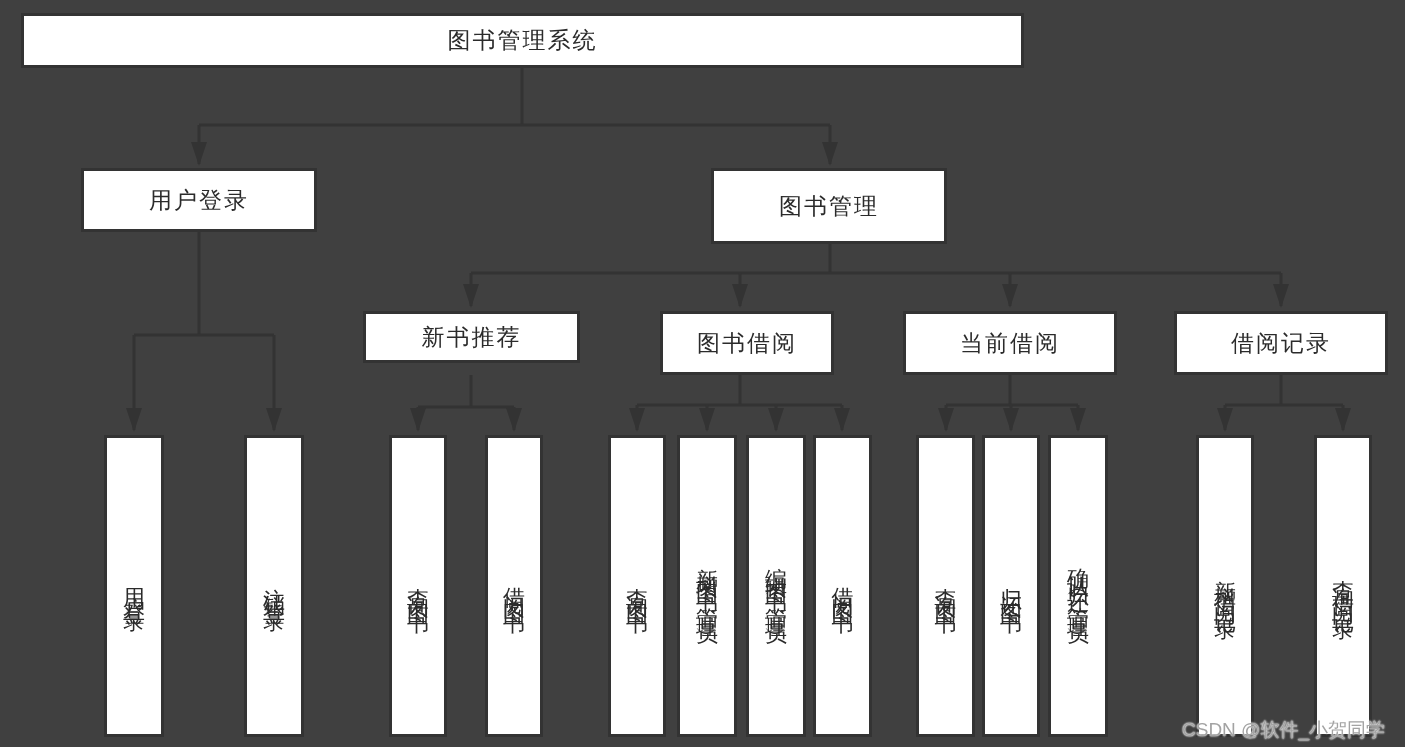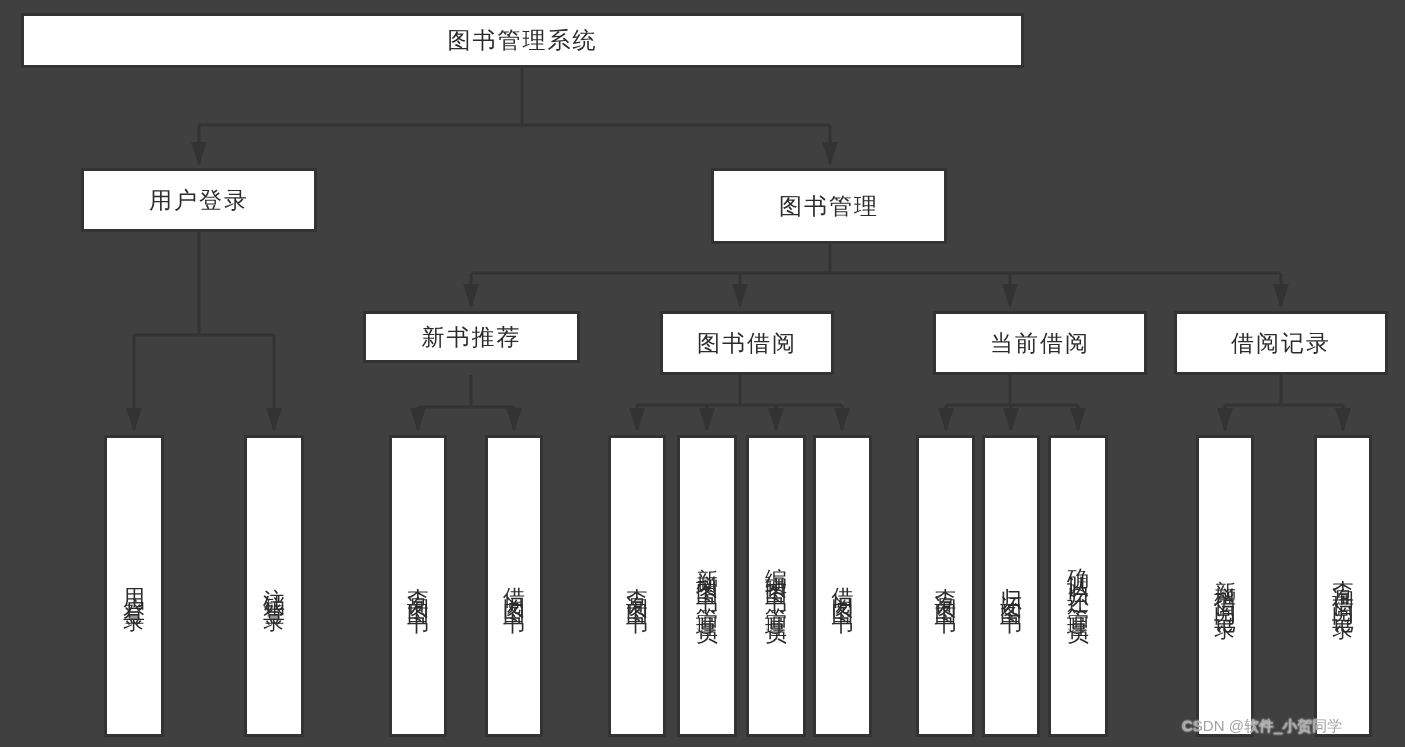--- a/index.html
+++ b/index.html
@@ -44,21 +44,21 @@
     text-orientation: mixed;
     letter-spacing: 8px;
     line-height: 1;
     white-space: nowrap;
   }
   .root-title { font-size: 24px; letter-spacing: 2px; }
   .watermark {
     position: absolute;
     left: 1182px;
     top: 717px;
-    font-size: 15px;
+    font-size: 19px;
     color: #a3a3a3;
     text-shadow: 0 0 2px #ffffff, 0 0 2px #ffffff;
     white-space: nowrap;
     z-index: 5;
   }
 </style>
 </head>
 <body>
 
 <div class="stage">
@@ -123,21 +123,21 @@
   <div class="node h" style="left:711px; top:168px; width:236px; height:76px;">
     <span>图书管理</span>
   </div>
 
   <div class="node h" style="left:363px; top:311px; width:217px; height:52px;">
     <span>新书推荐</span>
   </div>
   <div class="node h" style="left:633px; top:311px; width:174px; height:64px;margin-left:27px;">
     <span>图书借阅</span>
   </div>
-  <div class="node h" style="left:903px; top:311px; width:214px; height:64px;margin-left:30px;">
+  <div class="node h" style="left:903px; top:311px; width:214px; height:64px;">
     <span>当前借阅</span>
   </div>
   <div class="node h" style="left:1174px; top:311px; width:214px; height:64px;">
     <span>借阅记录</span>
   </div>
 
   <div class="node v" style="left:104px; top:435px; width:60px; height:302px;">
     <span class="vtext">用户登录</span>
   </div>
   <div class="node v" style="left:244px; top:435px; width:60px; height:302px;">

